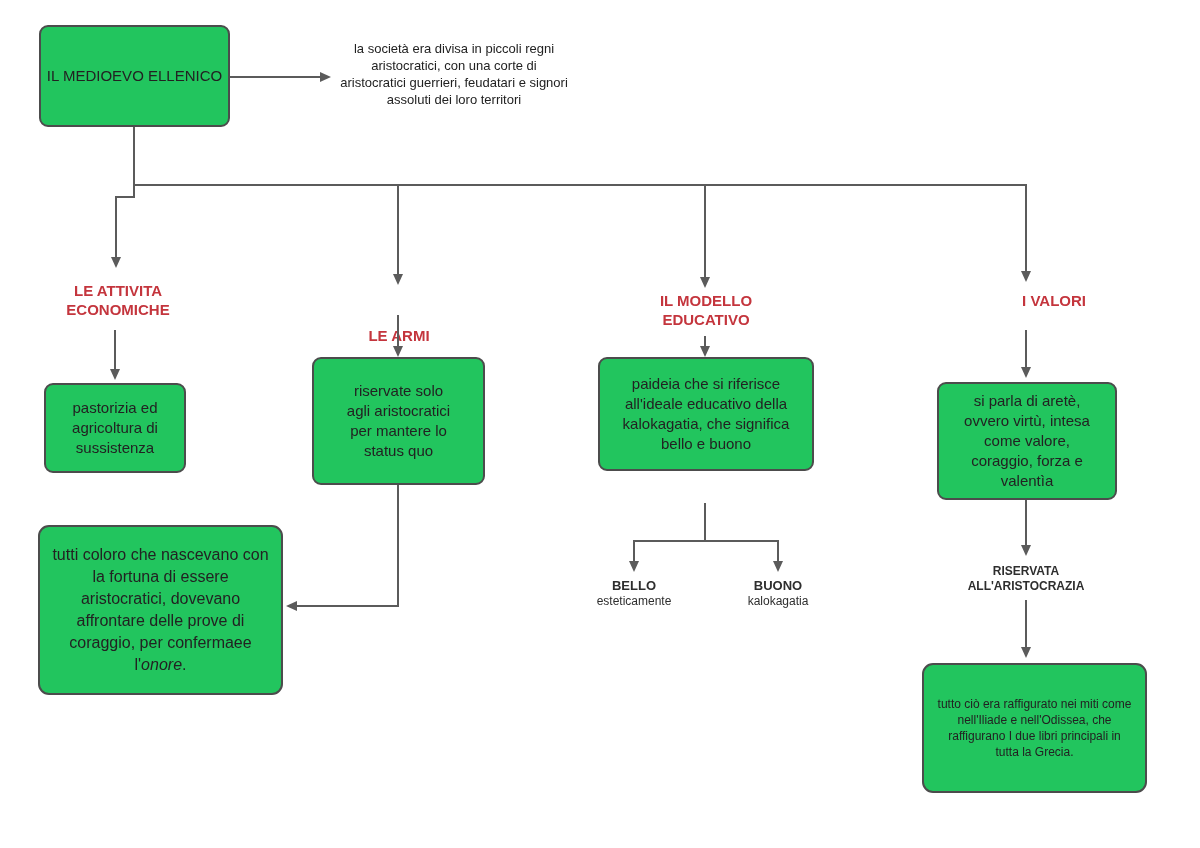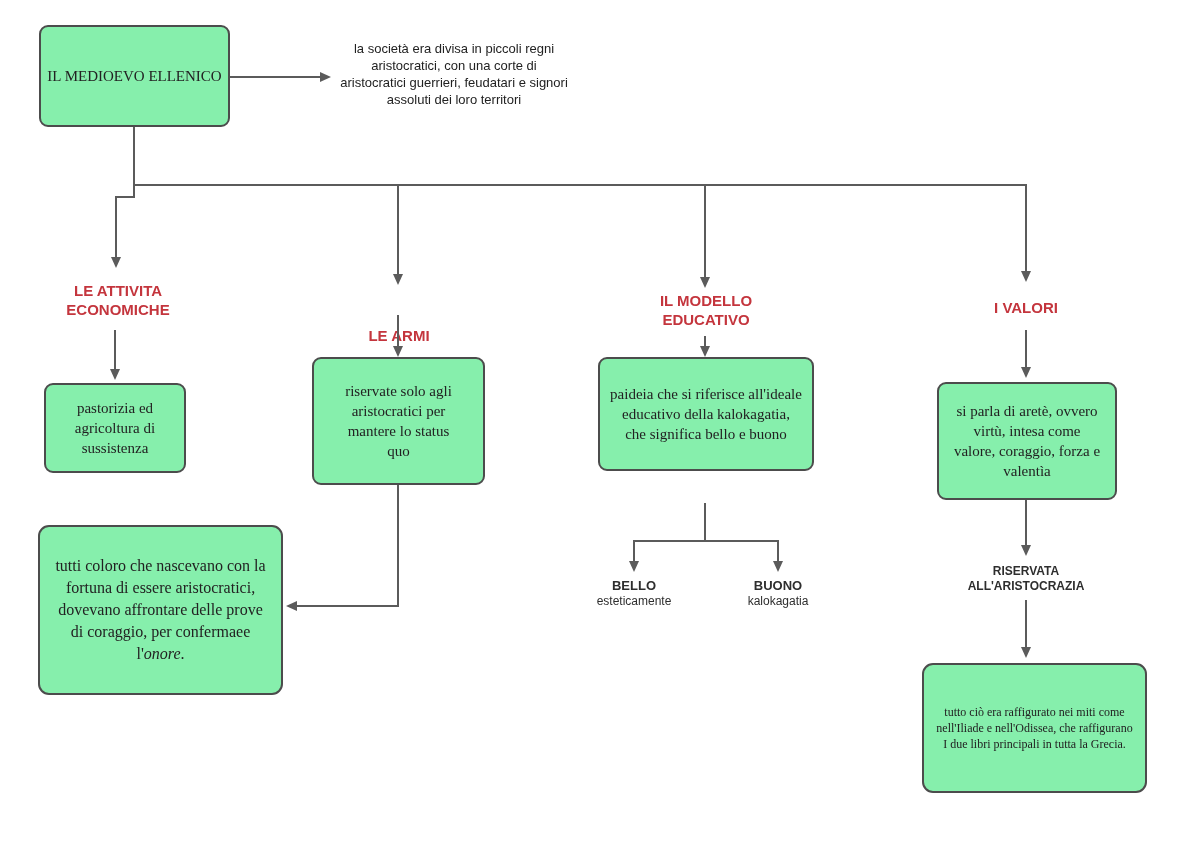--- a/index.html
+++ b/index.html
@@ -11,23 +11,23 @@
   }
   *{box-sizing:border-box;margin:0;padding:0;}
   html,body{background:var(--bg);}
   body{font-family:"Liberation Sans", sans-serif;color:var(--text);}
   .canvas{
     position:relative;width:1200px;height:848px;background:var(--bg);
     overflow:hidden;
   }
   
   .box{
-    position:absolute;background:#86efac;border:2px solid var(--border);
+    position:absolute;background:#22c55e;border:2px solid var(--border);
     border-radius:9px;display:flex;align-items:center;justify-content:center;
-    text-align:center;color:var(--text);font-family:Liberation Serif, serif;
+    text-align:center;color:var(--text);
   }
   .box p{width:100%;}
   .fs15{font-size:15px;line-height:20px;}
   .fs16{font-size:16px;line-height:22px;}
   .fs12{font-size:12px;line-height:16px;}
   
   .line{position:absolute;background:var(--line);}
   .h{height:2px;}
   .v{width:2px;}
   
@@ -125,21 +125,21 @@
     <div class="s">esteticamente</div>
   </div>
   <div class="leaf" style="left:709px;top:578px;width:138px;">
     <div class="t">BUONO</div>
     <div class="s">kalokagatia</div>
   </div>
 
   <div class="line v" style="left:1025px;top:184px;height:87px;"></div>
   <div class="arr down" style="left:1021px;top:271px;"></div>
 
-  <div class="branch-label" style="left:966px;top:298px;width:120px;">I VALORI</div>
+  <div class="branch-label" style="left:966px;top:291px;width:120px;text-align:right;">I VALORI</div>
 
   <div class="line v" style="left:1025px;top:330px;height:38px;"></div>
   <div class="arr down" style="left:1021px;top:367px;"></div>
 
   <div class="box fs15" style="left:937px;top:382px;width:180px;height:118px;padding:6px 14px;align-items:center;">
     <p>si parla di aretè, ovvero virtù, intesa come valore, coraggio, forza e valentìa</p>
   </div>
 
   <div class="line v" style="left:1025px;top:500px;height:45px;"></div>
   <div class="arr down" style="left:1021px;top:545px;"></div>

